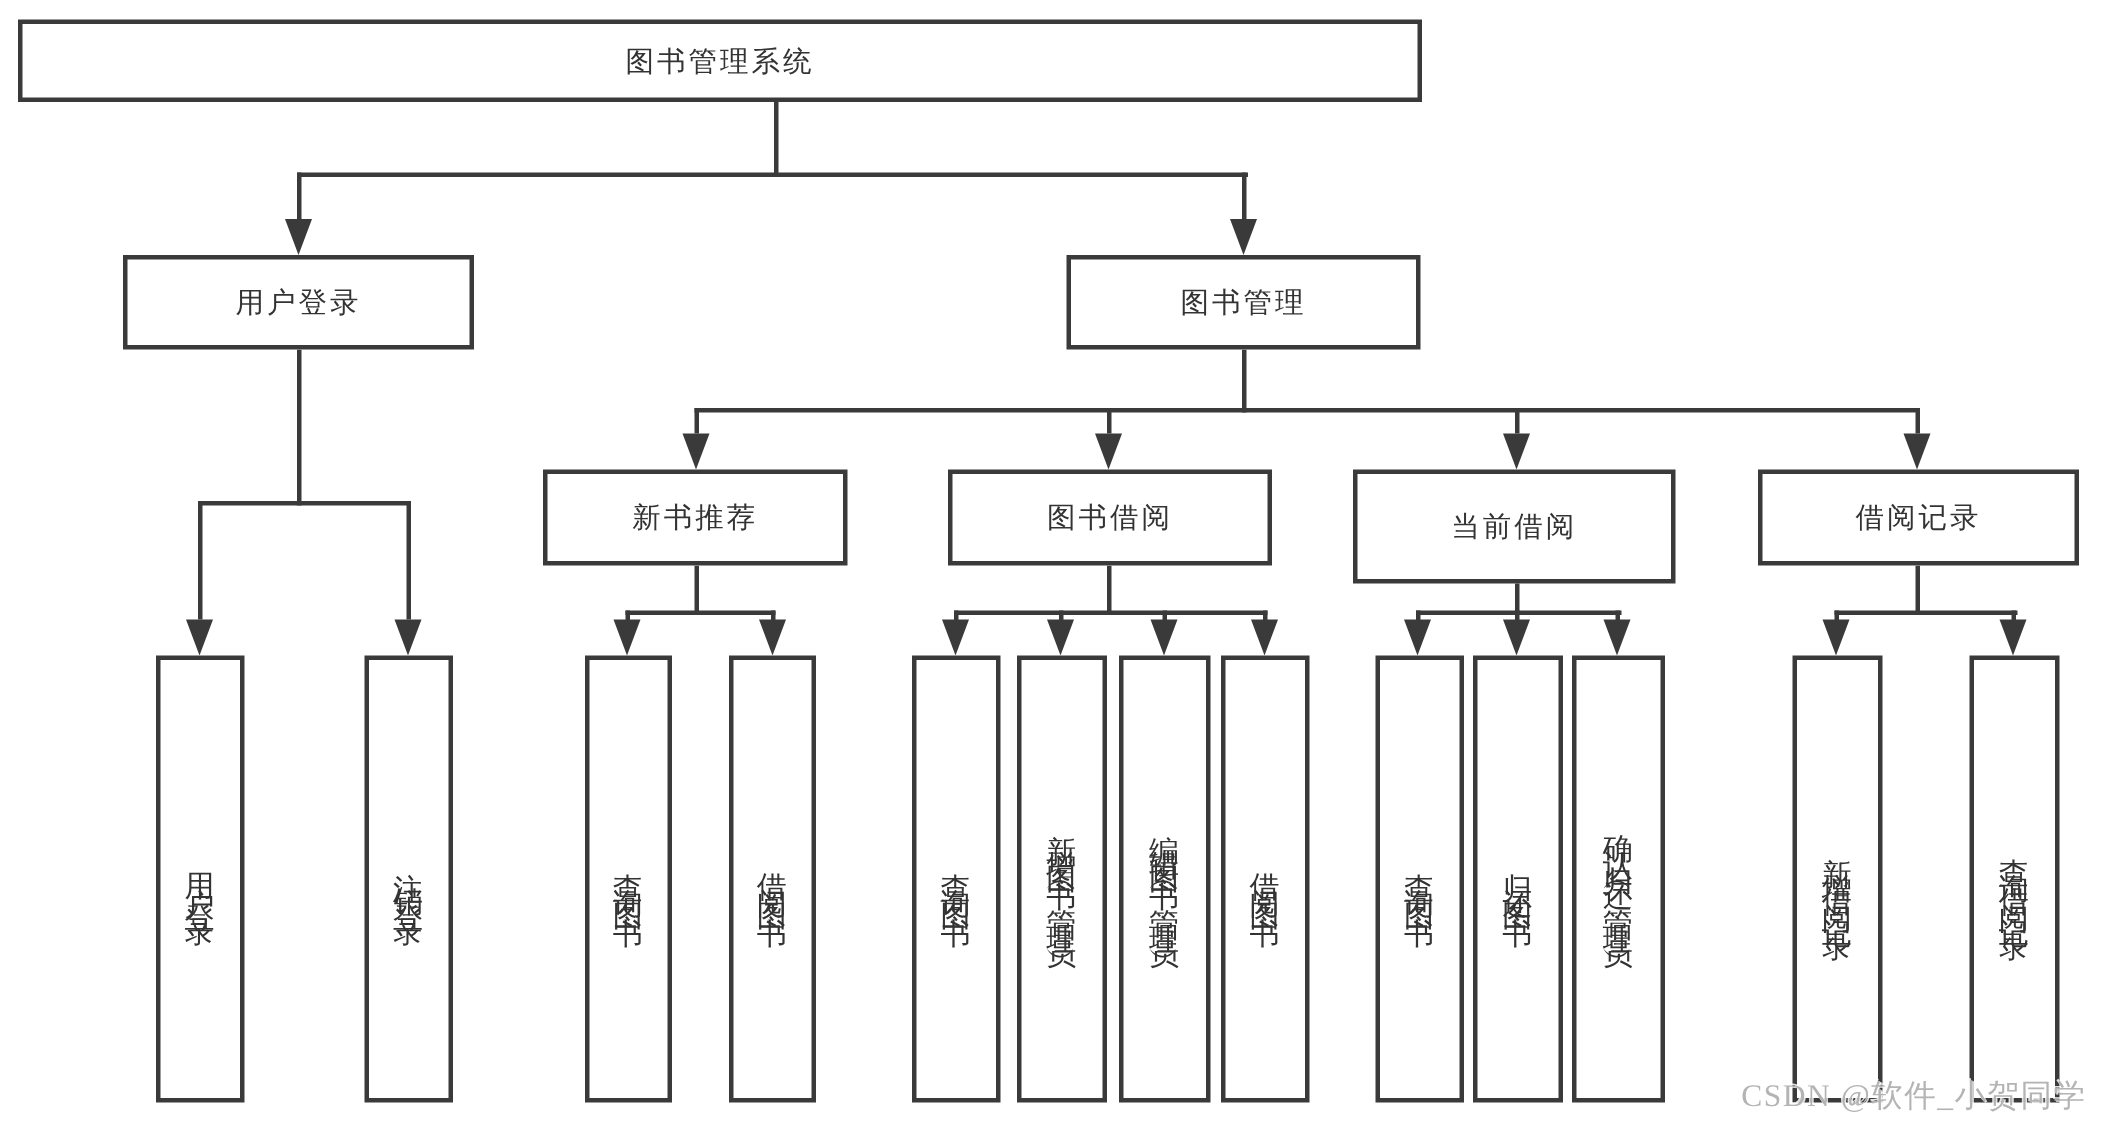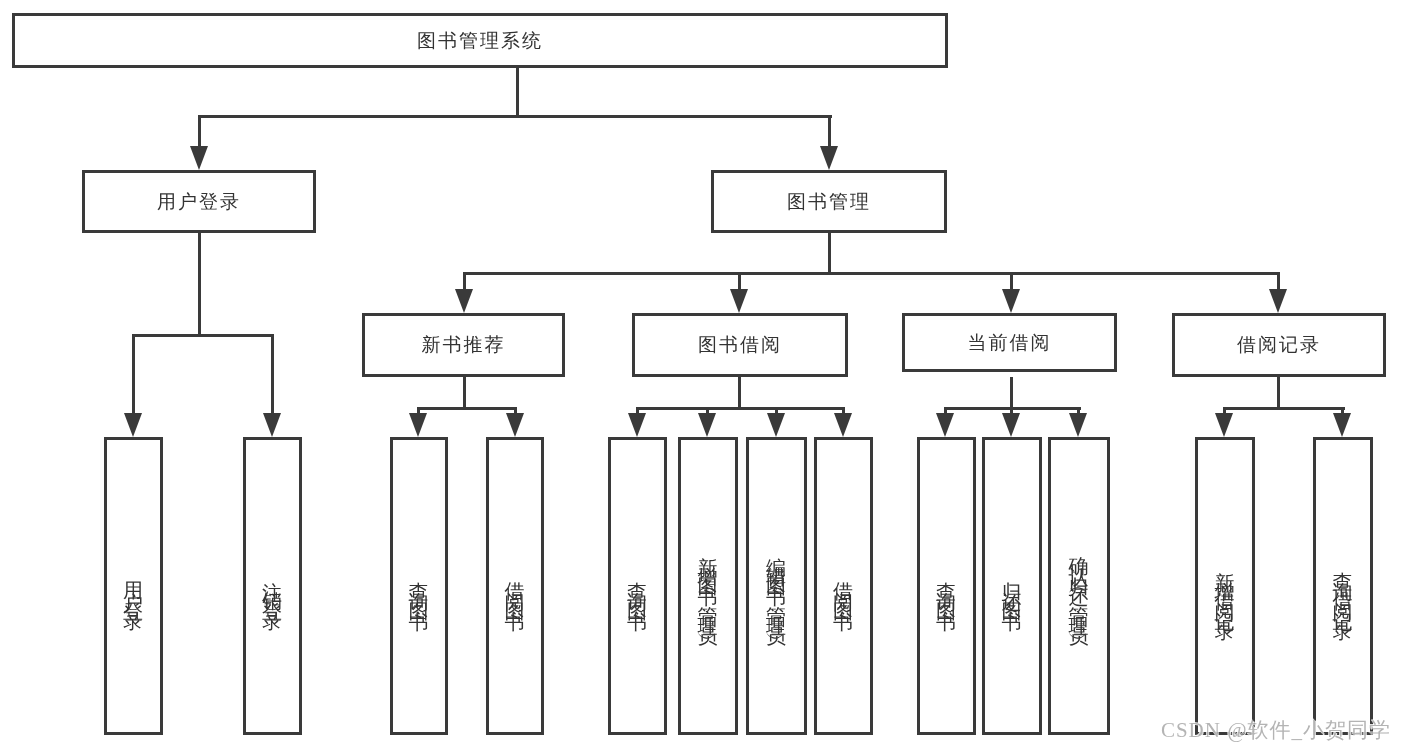--- a/index.html
+++ b/index.html
@@ -104,21 +104,21 @@
   <div class="box" style="left:711px;top:170px;width:236px;height:63px;">
     <span class="hlabel">图书管理</span>
   </div>
 
   <div class="box" style="left:362px;top:313px;width:203px;height:64px;">
     <span class="hlabel">新书推荐</span>
   </div>
   <div class="box" style="left:632px;top:313px;width:216px;height:64px;">
     <span class="hlabel">图书借阅</span>
   </div>
-  <div class="box" style="left:902px;top:313px;width:215px;height:59px;">
+  <div class="box" style="left:902px;top:313px;width:215px;height:76px;">
     <span class="hlabel">当前借阅</span>
   </div>
   <div class="box" style="left:1172px;top:313px;width:214px;height:64px;">
     <span class="hlabel">借阅记录</span>
   </div>
 
   <div class="box" style="left:104px;top:437px;width:59px;height:298px;">
     <span class="vtext">用户登录</span>
   </div>
   <div class="box" style="left:243px;top:437px;width:59px;height:298px;">

